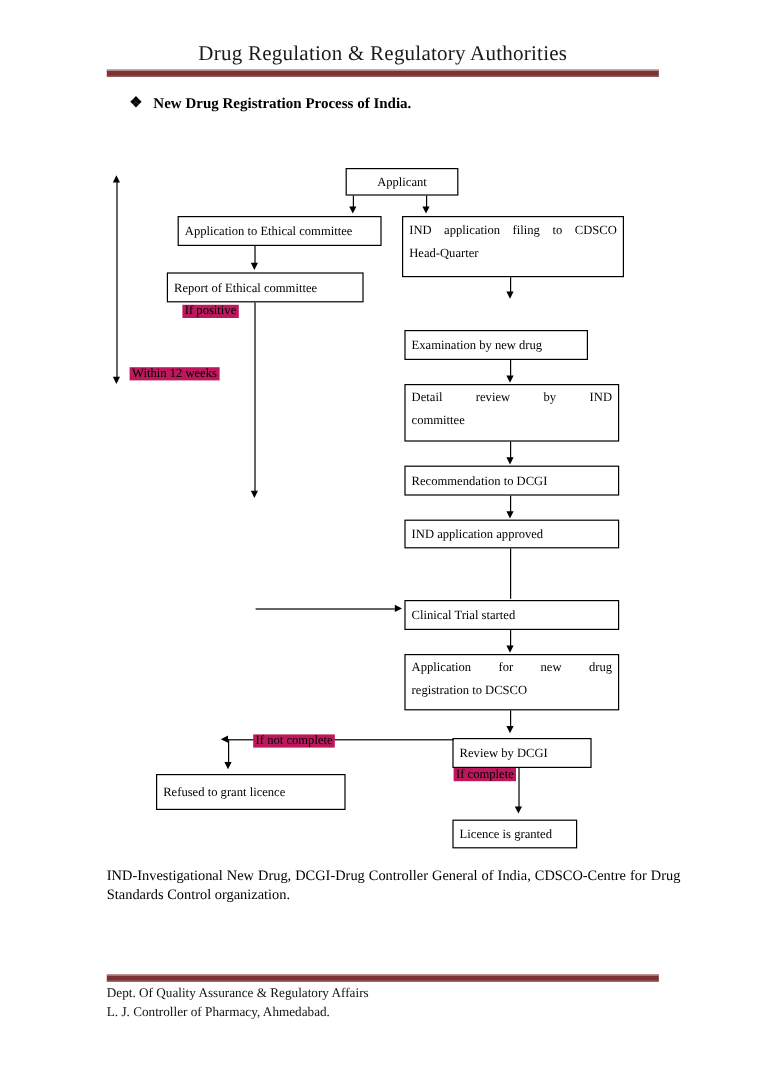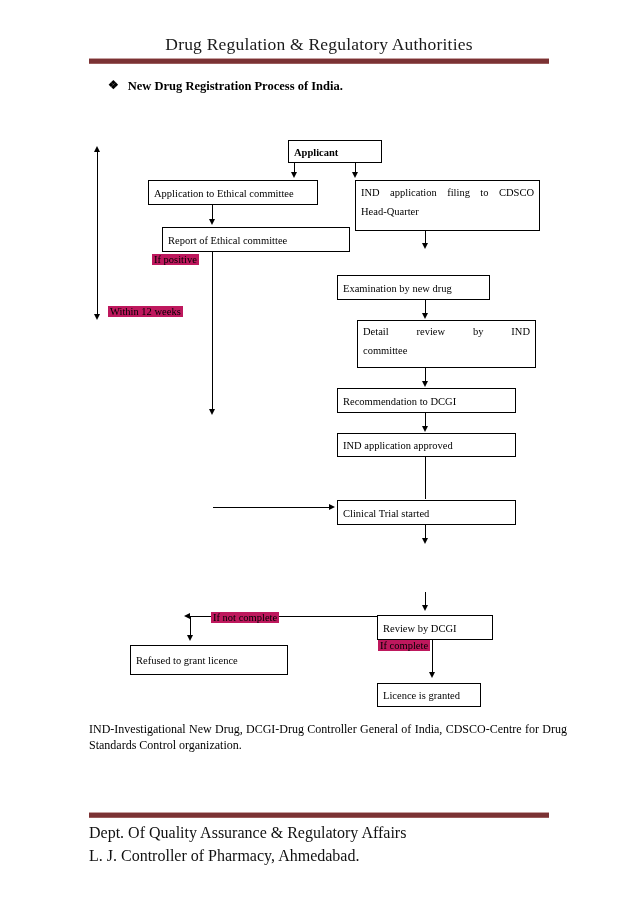--- a/index.html
+++ b/index.html
@@ -72,25 +72,24 @@
     box-sizing: border-box;
     border: 1px solid #000000;
     background: #ffffff;
     font-family: "Liberation Serif", "DejaVu Serif", serif;
     font-size: 10.5px;
     line-height: 1.85;
     color: #000;
     padding: 1px 5px 1px 5px;
     overflow: hidden;
   }
-  .node.center { text-align: left; font-weight: bold; }
+  .node.center { text-align: center; }
   .node.just {
     text-align: justify;
     text-align-last: justify;
-    margin-left: 20px;
   }
   .node.just.two-line {
     text-align: justify;
     text-align-last: left;
   }
   .node .ln {
     display: block;
   }
   .node .ln.spread {
     text-align: justify;
@@ -176,21 +175,21 @@
     background: #7b3234;
     border-top: 1px solid #c6a0a0;
     border-bottom: 1px solid #9a5c5c;
   }
   .footer {
     position: absolute;
     left: 89px;
     top: 821px;
     width: 460px;
     font-family: "Liberation Serif", "DejaVu Serif", serif;
-    font-size: 16px;
+    font-size: 11px;
     line-height: 1.45;
     color: #111;
   }
   .footer .fl { display: block; }
 </style>
 </head>
 <body>
 
 <div class="page">
 
@@ -213,21 +212,21 @@
     <div class="vline" style="left:294px; top:163px; height:11px;"></div>
     <div class="arrow-down" style="left:290.5px; top:172px;"></div>
     <div class="vline" style="left:355px; top:163px; height:11px;"></div>
     <div class="arrow-down" style="left:351.5px; top:172px;"></div>
 
     <div class="node" style="left:148px; top:180px; width:170px; height:25px; line-height:23px;">Application to Ethical committee</div>
 
     <div class="vline" style="left:212px; top:205px; height:15px;"></div>
     <div class="arrow-down" style="left:208.5px; top:219px;"></div>
 
-    <div class="node" style="left:162px; top:227px; width:188px; height:25px; line-height:23px;">Report of Ethical committee</div>
+    <div class="node" style="left:139px; top:227px; width:164px; height:25px; line-height:23px;">Report of Ethical committee</div>
 
     <div class="edge-label" style="left:152px; top:254px;">If positive</div>
 
     <div class="vline" style="left:212px; top:252px; height:158px;"></div>
     <div class="arrow-down" style="left:208.5px; top:409px;"></div>
 
     <div class="node just two-line" style="left:335px; top:180px; width:185px; height:51px; padding-top:2px;">
       <span class="ln spread">IND  application  filing  to  CDSCO</span>
       <span class="ln">Head-Quarter</span>
     </div>
@@ -258,20 +257,24 @@
     <div class="vline" style="left:425px; top:457px; height:42px;"></div>
 
     <div class="hline" style="left:213px; top:507px; width:116px;"></div>
     <div class="arrow-right" style="left:329px; top:503.5px;"></div>
 
     <div class="node" style="left:337px; top:500px; width:179px; height:25px; line-height:23px;">Clinical Trial started</div>
 
     <div class="vline" style="left:425px; top:525px; height:14px;"></div>
     <div class="arrow-down" style="left:421.5px; top:538px;"></div>
 
+    <div class="node just two-line" style="left:337px; top:545px; width:179px; height:47px; padding-top:1px;">
+      <span class="ln spread">Application      for      new      drug</span>
+      <span class="ln">registration to DCSCO</span>
+    </div>
 
     <div class="vline" style="left:425px; top:592px; height:14px;"></div>
     <div class="arrow-down" style="left:421.5px; top:605px;"></div>
 
     <div class="node" style="left:377px; top:615px; width:116px; height:25px; line-height:23px;">Review by DCGI</div>
 
     <div class="hline" style="left:190px; top:616px; width:188px;"></div>
     <div class="arrow-left" style="left:184px; top:612.5px;"></div>
     <div class="edge-label wide" style="left:211px; top:612px;">If            not            complete</div>
 

